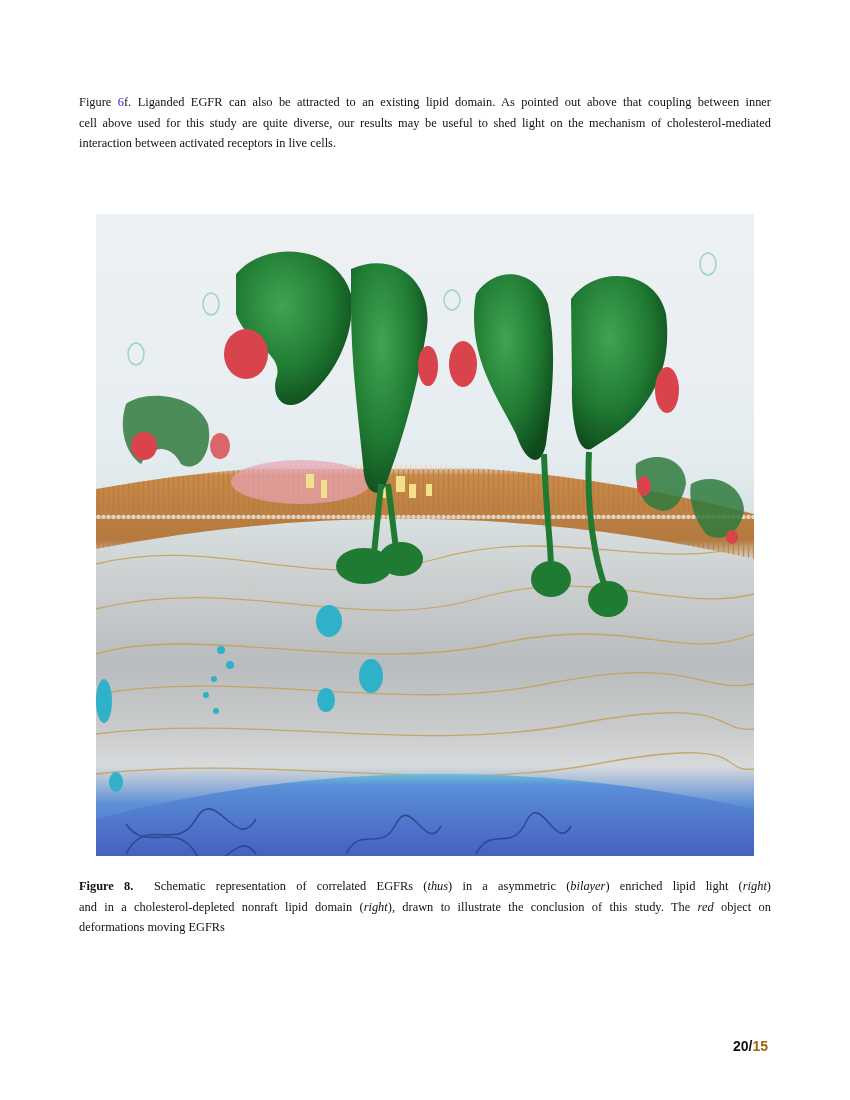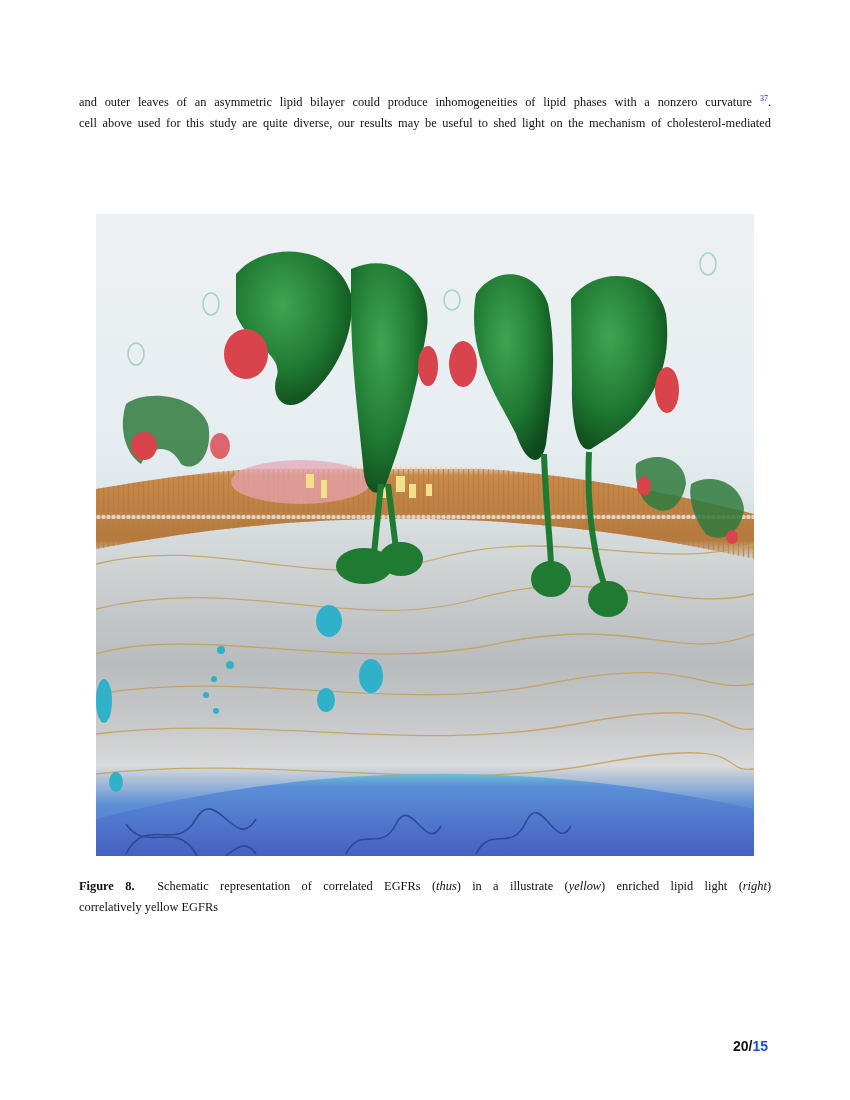--- a/index.html
+++ b/index.html
@@ -10,29 +10,30 @@
   .para .line { display: block; white-space: nowrap; text-align: justify; text-align-last: justify; }
   .para .line.last { text-align-last: left; }
   .ref { color: #1a1ae6; }
   sup { font-size: 8px; vertical-align: 5px; line-height: 0; }
   #intro { top: 92px; }
   #caption { top: 876px; }
   .figure { position: absolute; left: 96px; top: 214px; width: 658px; height: 642px; overflow: hidden;
             background: linear-gradient(180deg, #eef1f4 0%, #e6edf0 35%, #dfe9ec 42%, #cfd3d4 55%, #b9bcbe 70%, #c8cacb 80%, #d8dadb 86%, #5d8fd6 92%, #4a6fc4 100%); }
   .page-num { position: absolute; top: 1038px; left: 733px; font-family: "Liberation Sans", "DejaVu Sans", sans-serif;
               font-weight: bold; font-size: 14px; color: #111; }
-  .page-num .total { color: #1d4ed8; }
+  .page-num .total { color: #a16207; }
   b.fig-label { font-weight: bold; }
 </style>
 </head>
 <body>
 
 <div id="intro" class="para">
-  <span class="line"><span>and outer leaves of an asymmetric lipid bilayer could produce inhomogeneities of lipid phases with a nonzero curvature </span><sup class="ref">37</sup><span>.</span></span>
+  <span class="line"><span>Figure </span><span class="ref">6</span><span>f. Liganded EGFR can also be attracted to an existing lipid domain. As pointed out above that coupling between inner</span></span>
   <span class="line">cell above used for this study are quite diverse, our results may be useful to shed light on the mechanism of cholesterol-mediated</span>
+  <span class="line last">interaction between activated receptors in live cells.</span>
 </div>
 
 <div class="figure">
   <svg width="658" height="642" viewBox="0 0 658 642">
     <defs>
       <radialGradient id="gGreen" cx="40%" cy="35%" r="70%">
         <stop offset="0%" stop-color="#3fa552"></stop>
         <stop offset="60%" stop-color="#1f7a32"></stop>
         <stop offset="100%" stop-color="#0f4a1c"></stop>
       </radialGradient>
@@ -123,17 +124,18 @@
     <g fill="none" stroke="#7fc9b3" stroke-width="1.5" opacity="0.7">
       <ellipse cx="40" cy="140" rx="8" ry="11"></ellipse>
       <ellipse cx="115" cy="90" rx="8" ry="11"></ellipse>
       <ellipse cx="356" cy="86" rx="8" ry="10"></ellipse>
       <ellipse cx="612" cy="50" rx="8" ry="11"></ellipse>
     </g>
   </svg>
 </div>
 
 <div id="caption" class="para">
-  <span class="line"><b class="fig-label">Figure 8.</b>&nbsp;&nbsp;<span>Schematic representation of correlated EGFRs (</span><i>thus</i><span>) in a illustrate (</span><i>yellow</i><span>) enriched lipid light (</span><i>right</i><span>)</span></span>
-  <span class="line last">correlatively yellow EGFRs</span>
+  <span class="line"><b class="fig-label">Figure 8.</b>&nbsp;&nbsp;<span>Schematic representation of correlated EGFRs (</span><i>thus</i><span>) in a asymmetric (</span><i>bilayer</i><span>) enriched lipid light (</span><i>right</i><span>)</span></span>
+  <span class="line"><span>and in a cholesterol-depleted nonraft lipid domain (</span><i>right</i><span>), drawn to illustrate the conclusion of this study. The </span><i>red</i><span> object on</span></span>
+  <span class="line last">deformations moving EGFRs</span>
 </div>
 
 <div class="page-num"><span>20</span><span>/</span><span class="total">15</span></div>
 
 </body></html>

